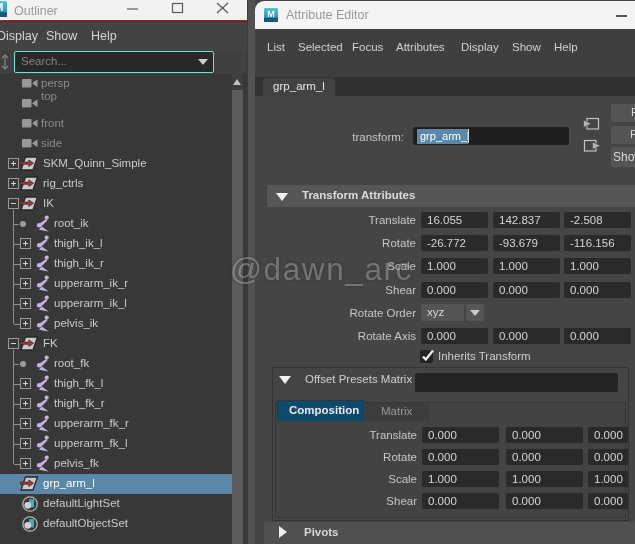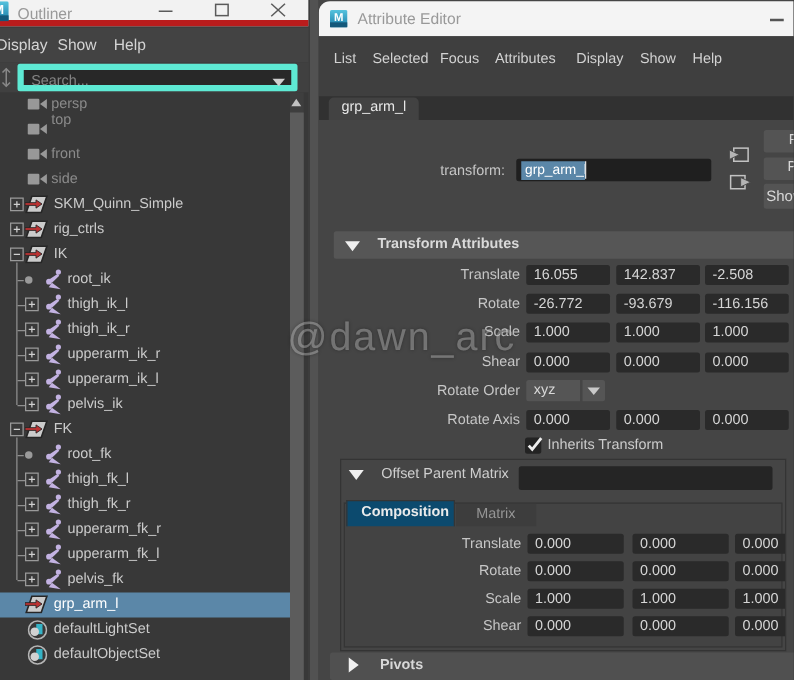--- a/index.html
+++ b/index.html
@@ -1,27 +1,27 @@
 <!DOCTYPE html>
 <html><head>
 <meta charset="utf-8">
 <style>
 * { margin:0; padding:0; box-sizing:border-box; }
 html,body { width:635px; height:544px; overflow:hidden; background:#333333; }
 body { font-family:"Liberation Sans", sans-serif; position:relative; }
 
 
 #outliner { position:absolute; left:0; top:0; width:247px; height:544px; background:#383838; overflow:hidden; }
-#ol-title { position:absolute; left:0; top:0; width:247px; height:21px; background:#f2f2f2; border-bottom:5px solid #b91c1c; }
+#ol-title { position:absolute; left:0; top:0; width:247px; height:21px; background:#f2f2f2; border-bottom:1px solid #b91c1c; }
 #ol-title .ttl { position:absolute; left:14px; top:3.5px; font-size:12.5px; color:#999999; }
 .winbtn { position:absolute; top:0; }
 #ol-menu { position:absolute; left:0; top:22px; width:247px; height:28px; background:#434343; }
 .mitem { position:absolute; top:7px; font-size:12.5px; color:#d4d4d4; }
 #ol-search { position:absolute; left:0; top:50px; width:247px; height:24px; background:#404040; }
-#searchbox { position:absolute; left:14px; top:1px; width:224px; height:22px; background:#282828; border:5px solid #5eead4; border-radius:2px; }
+#searchbox { position:absolute; left:14px; top:1px; width:200px; height:22px; background:#282828; border:1px solid #5eead4; border-radius:2px; }
 #searchbox .ph { position:absolute; left:6px; top:3px; font-size:11.5px; color:#858585; }
 #searchbox .dd { position:absolute; right:5px; top:7px; width:0; height:0; border-left:5.5px solid transparent; border-right:5.5px solid transparent; border-top:6.5px solid #cfcfcf; }
 
 #tree { position:absolute; left:0; top:74px; width:247px; height:470px; background:#383838; }
 .ttext { position:absolute; font-size:11.5px; color:#cbcbcb; white-space:pre; }
 .ttext.dim { color:#8b8b8b; }
 .ttext.sel { color:#ffffff; }
 .ticon { position:absolute; }
 .selrow { position:absolute; left:0; width:236px; height:20px; background:#5b87a8; }
 .exp { position:absolute; width:11px; height:11px; border:1px solid #9a9a9a; background:#383838; }
@@ -441,21 +441,21 @@
 <div class="fld" style="left:309px;top:232px;width:67px">0.000</div>
 
     <div id="chk"></div>
     <svg style="position:absolute;left:165px;top:252px" width="16" height="15" viewBox="0 0 16 15">
         <path d="M3 8.5 L5.8 11.5 L13 2.5" stroke="#ededed" stroke-width="2.3" fill="none"></path>
       </svg>
     <div id="chklbl">Inherits Transform</div>
 
     <div id="opm">
       <div class="tri"></div>
-      <div class="htxt">Offset Parent Matrix</div>
+      <div class="htxt">Offset Presets Matrix</div>
       <div id="opmfld"></div>
       <div id="opmbox"></div>
       <div id="tab-comp">Composition</div>
       <div id="tab-mat">Matrix</div>
 <div class="albl2" style="top:61px">Translate</div>
 <div class="fld" style="left:149px;top:59px;width:77px">0.000</div>
 <div class="fld" style="left:233px;top:59px;width:77px">0.000</div>
 <div class="fld" style="left:315px;top:59px;width:77px">0.000</div>
 <div class="albl2" style="top:83px">Rotate</div>
 <div class="fld" style="left:149px;top:81px;width:77px">0.000</div>

